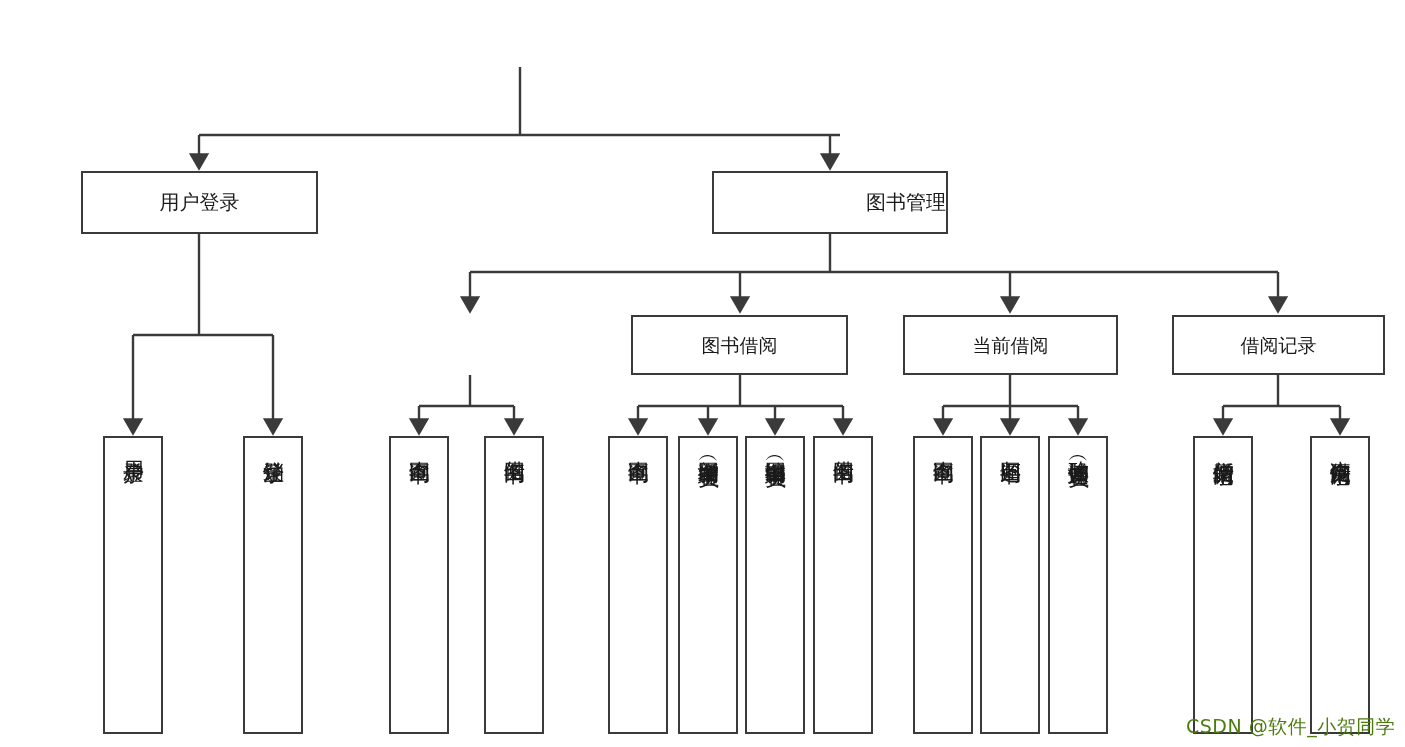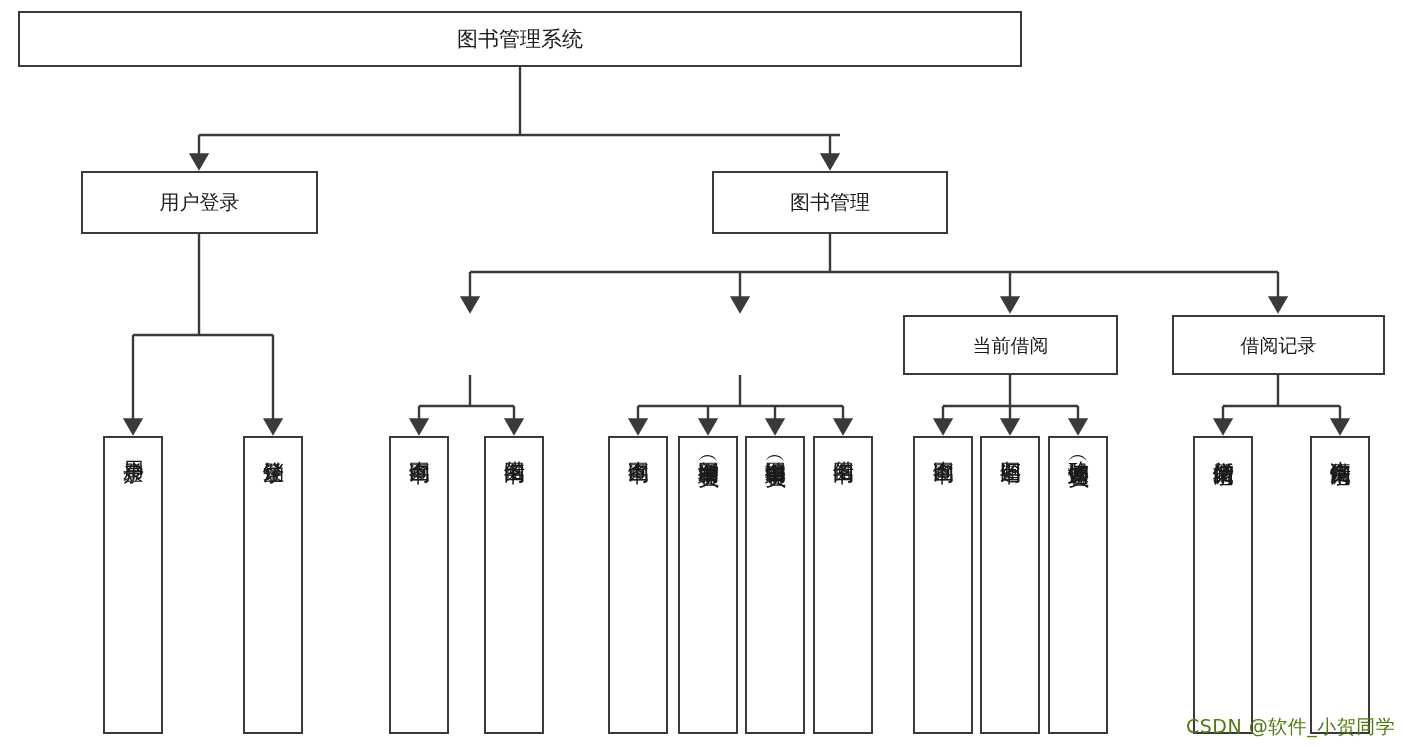--- a/index.html
+++ b/index.html
@@ -126,33 +126,33 @@
       <path d="M1010,406 L1010,427" marker-end="url(#arrowhead)"></path>
       <path d="M1078,406 L1078,427" marker-end="url(#arrowhead)"></path>
 
       <path d="M1278,375 L1278,406"></path>
       <path d="M1223,406 L1340,406"></path>
       <path d="M1223,406 L1223,427" marker-end="url(#arrowhead)"></path>
       <path d="M1340,406 L1340,427" marker-end="url(#arrowhead)"></path>
     </g>
   </svg>
 
-  <div class="node root" style="left:18px; top:11px; width:1004px; height:56px;">
-    <span class="node-label">图书管理系统</span>
-  </div>
 
   <div class="node level1" style="left:81px; top:171px; width:237px; height:63px;">
     <span class="node-label">用户登录</span>
   </div>
 
-  <div class="node level1" style="left:712px; top:171px; width:236px; height:63px;">
+  <div class="node level1" style="left:712px; top:171px; width:236px; height:63px;justify-content:flex-end;">
     <span class="node-label">图书管理</span>
   </div>
 
 
+  <div class="node level2" style="left:631px; top:315px; width:217px; height:60px;">
+    <span class="node-label">图书借阅</span>
+  </div>
 
   <div class="node level2" style="left:1172px; top:315px; width:213px; height:60px;">
     <span class="node-label">借阅记录</span>
   </div>
 
   <div class="node level2" style="left:903px; top:315px; width:215px; height:60px;">
     <span class="node-label">当前借阅</span>
   </div>
 
   <div class="node leaf" style="left:103px; top:436px; width:60px; height:298px;">

